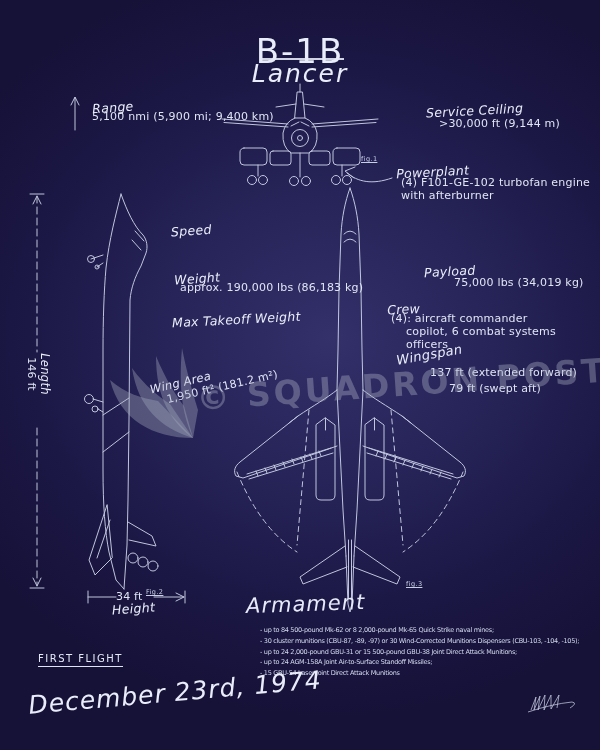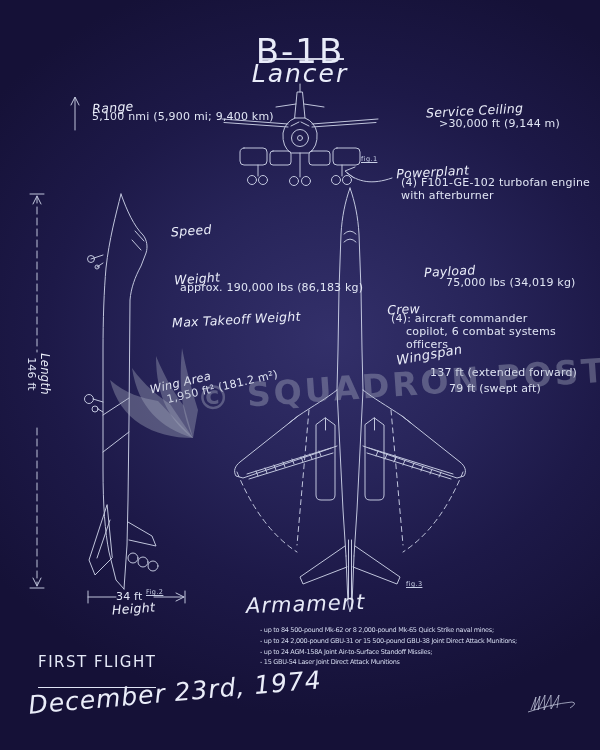--- a/index.html
+++ b/index.html
@@ -13,21 +13,21 @@
   .small-caps{font-size:6.6px;letter-spacing:1.1px;text-transform:uppercase;color:#d6dcef}
   .fig{font-size:6.5px;color:#c9d0e6;text-decoration:underline;letter-spacing:.4px}
   .title{width:100%;text-align:center;font-size:34px;letter-spacing:2px;color:#e9ecf9}
   .subtitle{width:100%;text-align:center;font-size:25px;font-style:italic;letter-spacing:2px;color:#e9ecf9}
   .divider{height:1.6px;background:#e4e8f6;opacity:.9}
   svg{position:absolute;left:0;top:0}
   .draw{stroke:#d7ddf0;stroke-width:1;fill:none;stroke-linecap:round;stroke-linejoin:round;opacity:.88}
   .dash{stroke-dasharray:5 4}
   .armament-title{font-size:21px;font-style:italic;letter-spacing:1px;color:#e7eaf8}
   .armament-item{font-size:6.5px;letter-spacing:-.3px;white-space:nowrap;color:#d4daee;line-height:10.8px}
-  .first-flight{font-size:15px;letter-spacing:1.5px;border-bottom:1.2px solid #dfe4f4;padding-bottom:16px;color:#e6eaf8}
+  .first-flight{font-size:10px;letter-spacing:1.5px;border-bottom:1.2px solid #dfe4f4;padding-bottom:2px;color:#e6eaf8}
   .date{font-size:25px;font-style:italic;letter-spacing:1px;transform:rotate(-5deg);color:#eaedf9;white-space:nowrap}
   .watermark-text{font-size:33px;font-weight:bold;letter-spacing:3px;color:rgba(168,173,192,.40);white-space:nowrap;transform:rotate(-4deg)}
   .rot90{transform:rotate(90deg);transform-origin:center;text-align:center;line-height:14px}
 </style>
 </head>
 <body>
 
 <div id="poster">
 
   <svg width="600" height="750" viewBox="0 0 600 750">
@@ -151,21 +151,21 @@
     <div class="lbl" style="transform:rotate(-4deg)">Weight</div>
     <div class="val" style="margin-left:6px">approx. 190,000 lbs (86,183 kg)</div>
   </div>
 
   <div class="abs" style="left:172px;top:312px">
     <div class="lbl" style="transform:rotate(-3deg)">Max Takeoff Weight</div>
   </div>
 
   <div class="abs" style="left:424px;top:261px">
     <div class="lbl" style="transform:rotate(-3deg)">Payload</div>
-    <div class="val" style="margin-left:22px">75,000 lbs (34,019 kg)</div>
+    <div class="val" style="margin-left:30px">75,000 lbs (34,019 kg)</div>
   </div>
 
   <div class="abs" style="left:387px;top:297px">
     <div class="lbl" style="transform:rotate(-3deg)">Crew</div>
     <div class="val" style="margin-left:4px">(4): aircraft commander</div>
     <div class="val" style="margin-left:19px">copilot, 6 combat systems officers</div>
   </div>
 
   <div class="abs lbl" style="left:396px;top:347px;transform:rotate(-10deg);font-size:13px">Wingspan</div>
   <div class="abs val" style="left:430px;top:366px">137 ft (extended forward)</div>
@@ -183,20 +183,21 @@
 
   <div class="abs val" style="left:116px;top:590px;width:40px;">34 ft</div>
   <div class="abs lbl" style="left:112px;top:601px;transform:rotate(-4deg)">Height</div>
 
   <div class="abs fig" style="left:146px;top:588px">Fig.2</div>
   <div class="abs fig" style="left:406px;top:580px">fig.3</div>
 
   <div class="abs armament-title" style="left:246px;top:592px;transform:rotate(-2deg)">Armament</div>
   <div class="abs" style="left:260px;top:625px">
     <div class="armament-item">- up to 84 500-pound Mk-62 or 8 2,000-pound Mk-65 Quick Strike naval mines;</div>
+    <div class="armament-item">- 30 cluster munitions (CBU-87, -89, -97) or 30 Wind-Corrected Munitions Dispensers (CBU-103, -104, -105);</div>
     <div class="armament-item">- up to 24 2,000-pound GBU-31 or 15 500-pound GBU-38 Joint Direct Attack Munitions;</div>
     <div class="armament-item">- up to 24 AGM-158A Joint Air-to-Surface Standoff Missiles;</div>
     <div class="armament-item">- 15 GBU-54 Laser Joint Direct Attack Munitions</div>
   </div>
 
   <div class="abs first-flight" style="left:38px;top:653px">FIRST FLIGHT</div>
   <div class="abs date" style="left:28px;top:678px">December 23rd, 1974</div>
 
   <svg class="abs" style="left:98px;top:338px" width="105" height="110" viewBox="0 0 105 110">
     <g fill="rgba(165,170,190,.38)">

